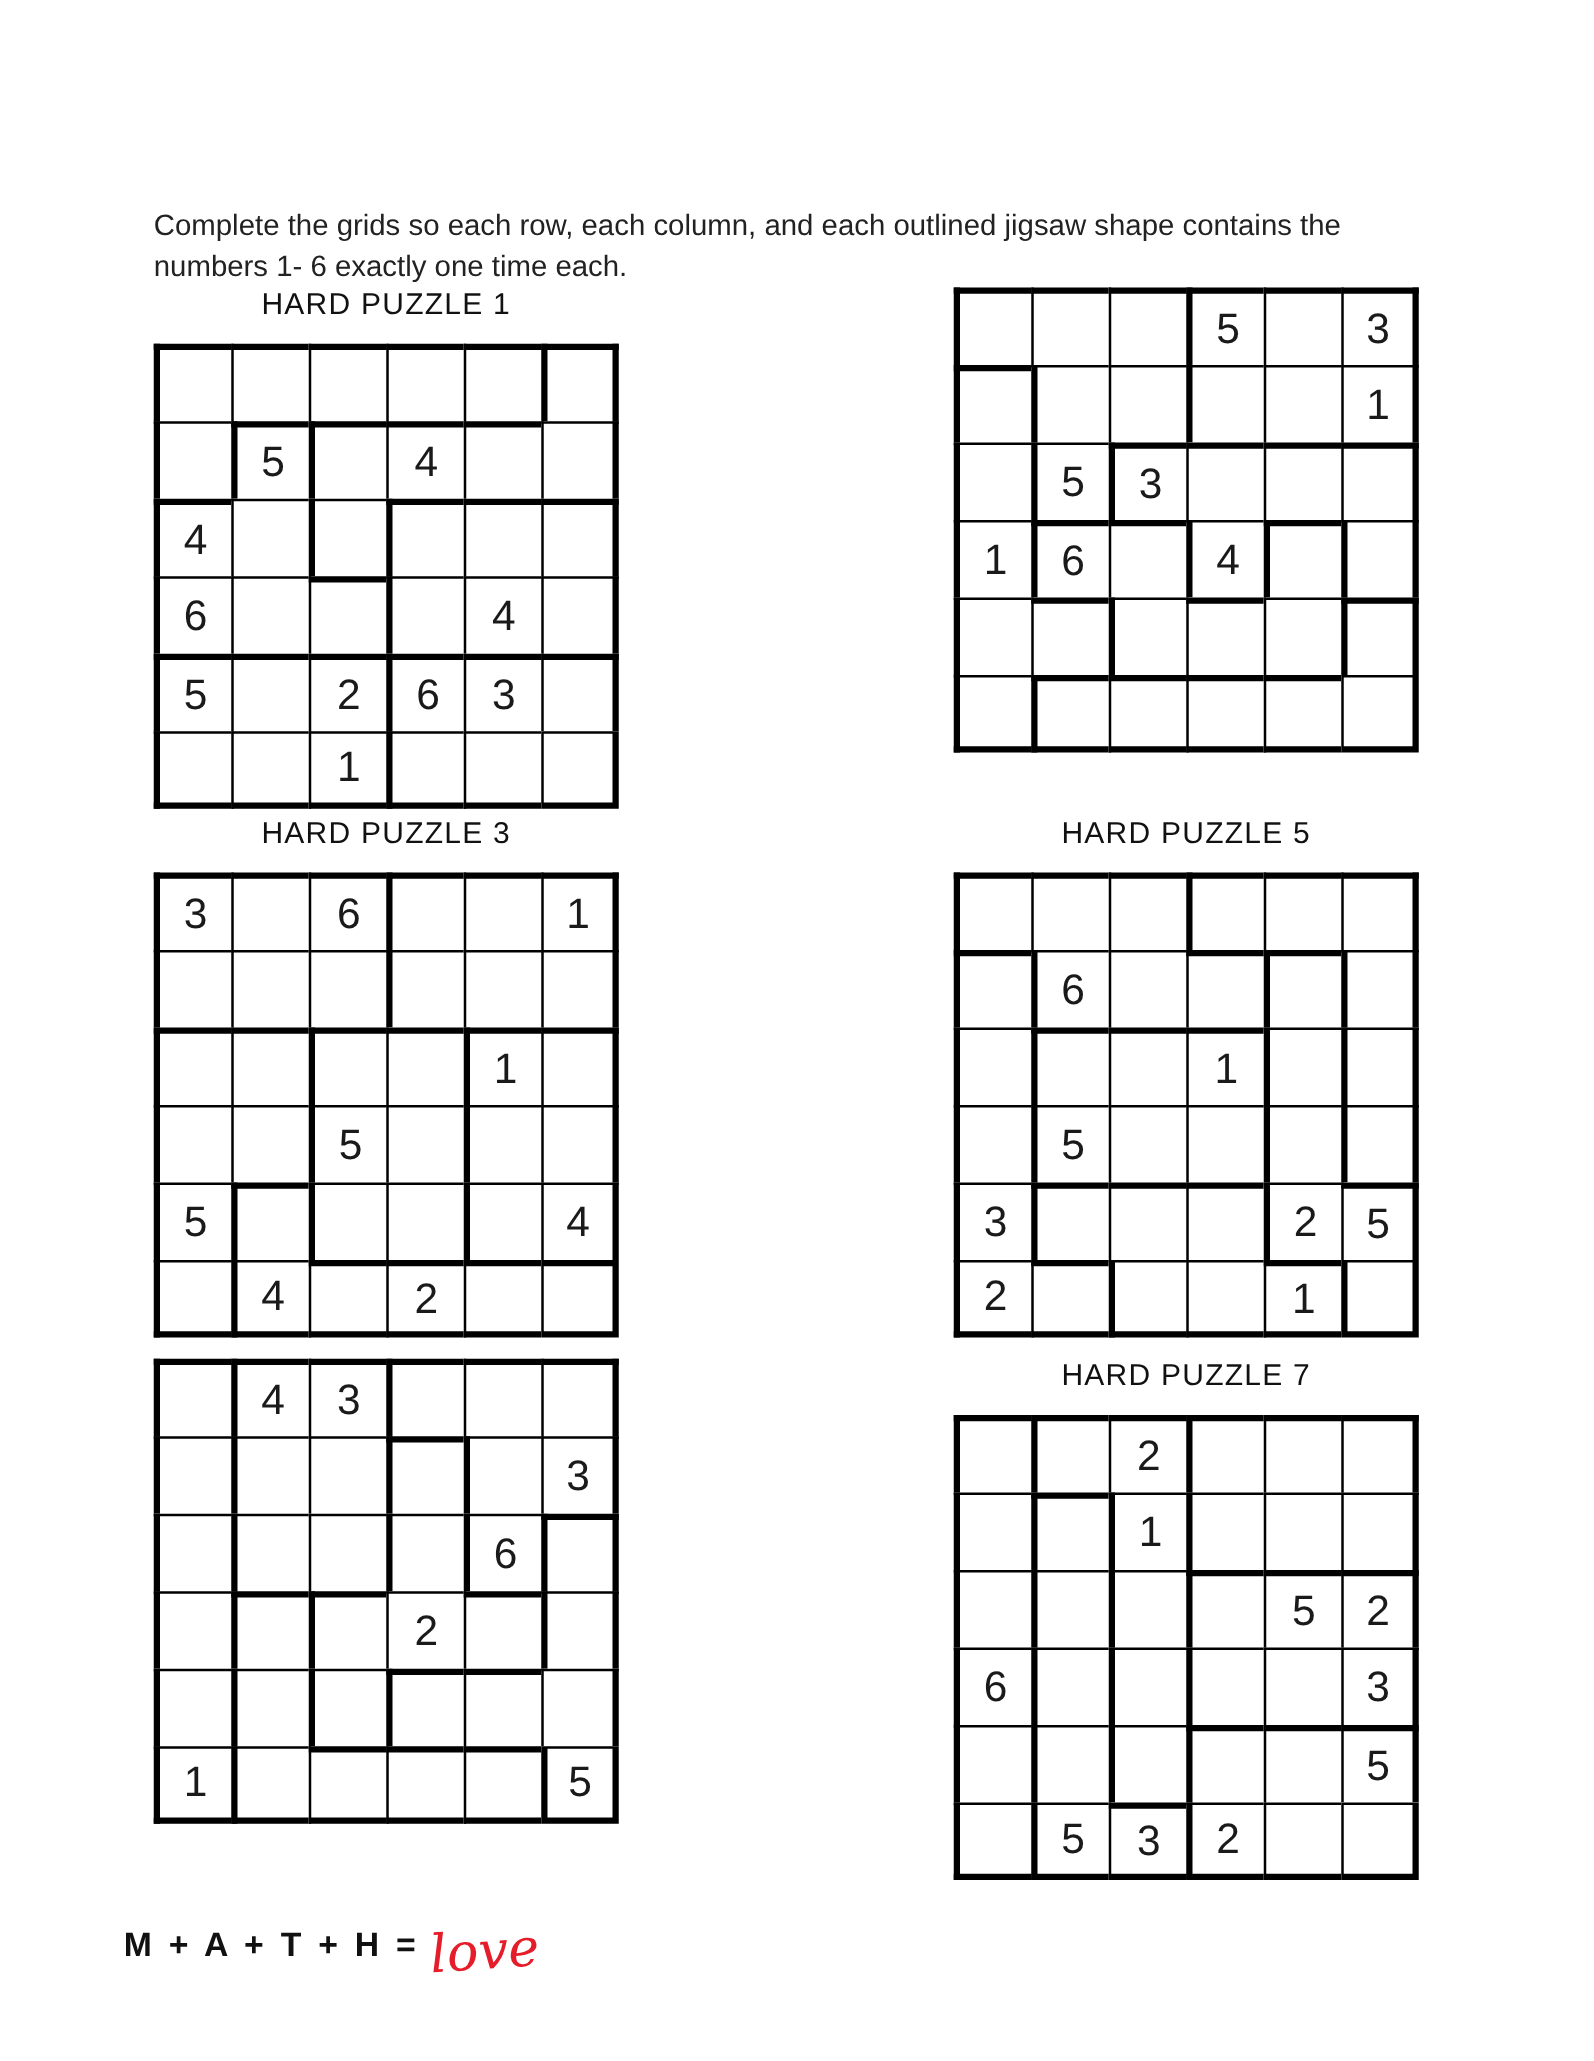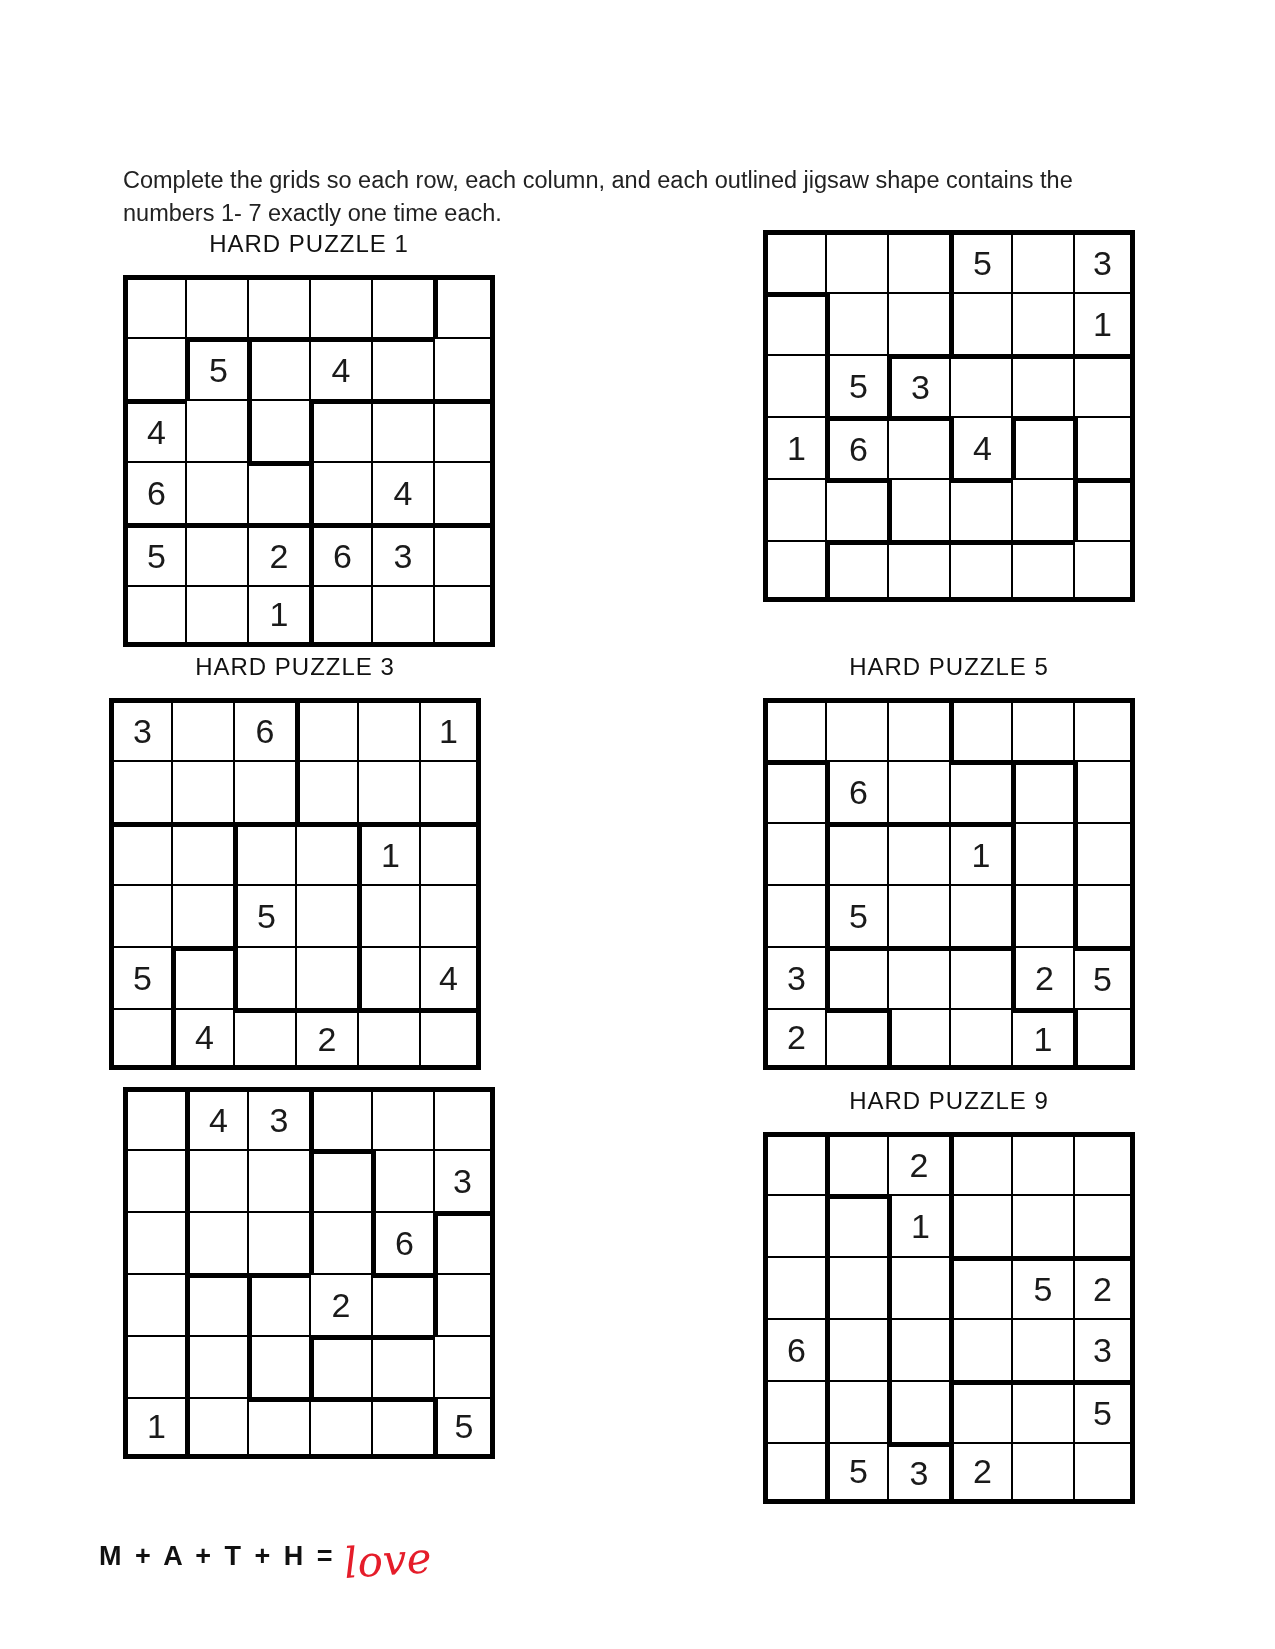--- a/index.html
+++ b/index.html
@@ -11,39 +11,39 @@
                 font-size:23.5px;line-height:1.42;color:#222;}
   .puzzle{position:absolute;width:372px;}
   .p-title{height:33px;margin-bottom:12px;text-align:center;font-size:24px;
            letter-spacing:1px;color:#111;white-space:nowrap;}
   .grid{display:grid;grid-template-columns:repeat(6,62px);grid-template-rows:repeat(6,62px);
         width:372px;height:372px;}
   .cell{box-sizing:border-box;border:0px solid #000;display:flex;align-items:center;
         justify-content:center;font-size:34px;color:#1a1a1a;background:#fff;}
   #pz-1{left:123px;top:230px;}
   #pz-2{left:763px;top:230px;}
-  #pz-3{left:109px;top:653px;}
+  #pz-3{left:123px;top:653px;}
   #pz-4{left:763px;top:653px;}
   #pz-5{left:123px;top:1087px;}
   #pz-6{left:763px;top:1087px;}
   .footer{position:absolute;left:85px;top:1540px;width:1120px;display:flex;
           align-items:center;white-space:nowrap;}
   .footer-text{font-size:22.5px;color:#222;letter-spacing:0.2px;}
   .logo{display:inline-flex;align-items:center;margin-left:14px;}
   .logo-math{font-size:27px;font-weight:700;letter-spacing:3px;color:#111;}
   .logo-love{font-family:"DejaVu Serif",serif;font-style:italic;font-size:42px;
              line-height:0.8;margin-left:8px;position:relative;top:4px;transform:rotate(-4deg);}
 </style>
 </head>
 <body>
 
 <div id="page">
 
 
-  <p class="instructions">Complete the grids so each row, each column, and each outlined jigsaw shape contains the numbers 1- 7 exactly one time each.</p>
+  <p class="instructions">Complete the grids so each row, each column, and each outlined jigsaw shape contains the numbers 1- 6 exactly one time each.</p>
 
   <div class="puzzle" id="pz-1">
     <div class="p-title">HARD PUZZLE 1</div>
     <div class="grid">
         <div class="cell" style="border-style: solid; border-color: rgb(0, 0, 0); border-width: 5px 0px 0px 5px;"></div>
         <div class="cell" style="border-style: solid; border-color: rgb(0, 0, 0); border-width: 5px 0px 0px 2px;"></div>
         <div class="cell" style="border-style: solid; border-color: rgb(0, 0, 0); border-width: 5px 0px 0px 2px;"></div>
         <div class="cell" style="border-style: solid; border-color: rgb(0, 0, 0); border-width: 5px 0px 0px 2px;"></div>
         <div class="cell" style="border-style: solid; border-color: rgb(0, 0, 0); border-width: 5px 0px 0px 2px;"></div>
         <div class="cell" style="border-style: solid; border-color: rgb(0, 0, 0); border-width: 5px 5px 0px;"></div>
@@ -324,21 +324,21 @@
         <div class="cell" style="border-style: solid; border-color: rgb(0, 0, 0); border-width: 5px 0px 5px 2px;"></div>
         <div class="cell" style="border-style: solid; border-color: rgb(0, 0, 0); border-width: 5px 0px 5px 2px;"></div>
         <div class="cell" style="border-style: solid; border-color: rgb(0, 0, 0); border-width: 5px 0px 5px 2px;"></div>
         <div class="cell" style="border-style: solid; border-color: rgb(0, 0, 0); border-width: 2px 5px 5px;">
           <span style="color: rgb(26, 26, 26);">5</span>
         </div>
       </div>
   </div>
 
   <div class="puzzle" id="pz-6">
-    <div class="p-title">HARD PUZZLE 9</div>
+    <div class="p-title">HARD PUZZLE 7</div>
     <div class="grid">
         <div class="cell" style="border-style: solid; border-color: rgb(0, 0, 0); border-width: 5px 0px 0px 5px;"></div>
         <div class="cell" style="border-style: solid; border-color: rgb(0, 0, 0); border-width: 5px 0px 0px 5px;"></div>
         <div class="cell" style="border-style: solid; border-color: rgb(0, 0, 0); border-width: 5px 0px 0px 2px;">
           <span style="color: rgb(26, 26, 26);">2</span>
         </div>
         <div class="cell" style="border-style: solid; border-color: rgb(0, 0, 0); border-width: 5px 0px 0px 5px;"></div>
         <div class="cell" style="border-style: solid; border-color: rgb(0, 0, 0); border-width: 5px 0px 0px 2px;"></div>
         <div class="cell" style="border-style: solid; border-color: rgb(0, 0, 0); border-width: 5px 5px 0px 2px;"></div>
         <div class="cell" style="border-style: solid; border-color: rgb(0, 0, 0); border-width: 2px 0px 0px 5px;"></div>

